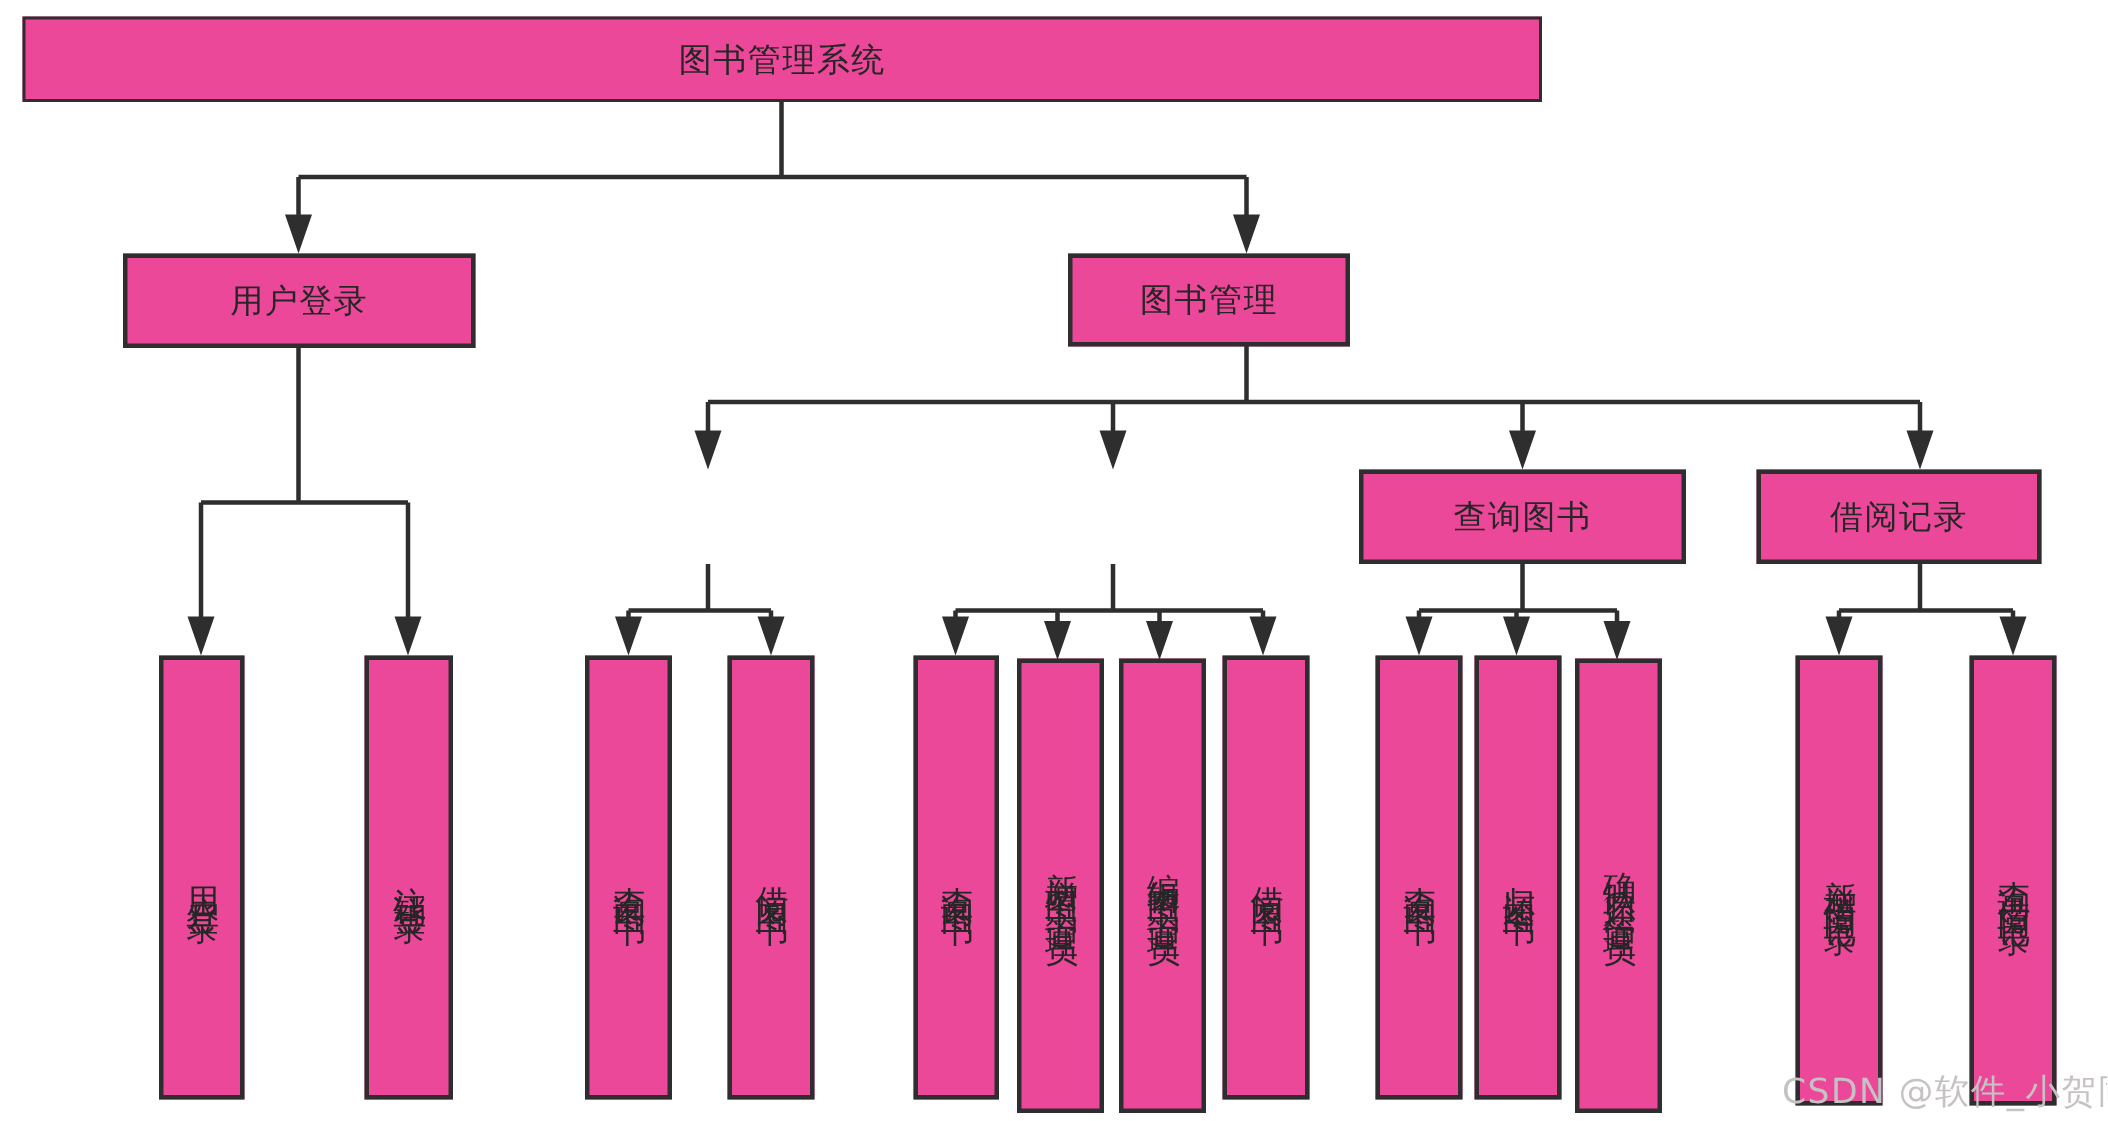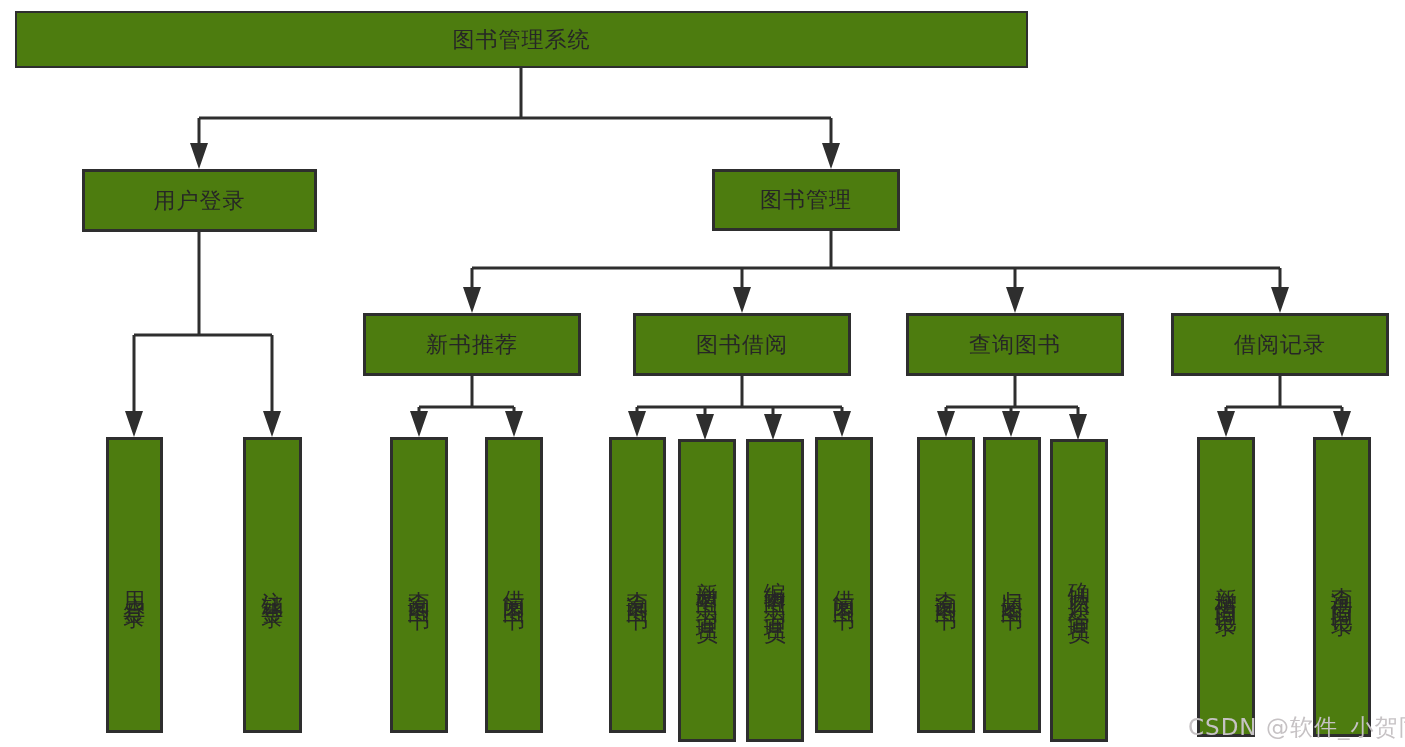--- a/index.html
+++ b/index.html
@@ -2,21 +2,21 @@
 <html style="--line: #2e2e2e; --text: #262626; --watermark: #c6c2c4; --background: #ffffff;"><head>
 <meta charset="utf-8">
 <style>
   html,body{margin:0;padding:0;background:#fff;}
   .canvas{
     position:relative;width:1405px;height:747px;background:var(--background,#fff);
     font-family:"DejaVu Sans","Liberation Sans",sans-serif;
     color:var(--text,#262626);overflow:hidden;
   }
   .node{
-    position:absolute;box-sizing:border-box;background:#4d7c0f;
+    position:absolute;box-sizing:border-box;background:#ec4899;
     border:3px solid var(--line,#2e2e2e);
     display:flex;align-items:center;justify-content:center;
     z-index:1;
   }
   .node.root{border-width:2px;}
   .hlabel{font-size:22px;letter-spacing:1px;white-space:nowrap;}
   .vtext{
     writing-mode:vertical-rl;text-orientation:mixed;
     font-size:22px;letter-spacing:6px;line-height:1.15;
   }
@@ -68,30 +68,24 @@
     <span class="hlabel">图书管理系统</span>
   </div>
 
   <div class="node" style="left:82px;top:169px;width:235px;height:63px">
     <span class="hlabel">用户登录</span>
   </div>
   <div class="node" style="left:712px;top:169px;width:188px;height:62px">
     <span class="hlabel">图书管理</span>
   </div>
 
-  <div class="node" style="left:363px;top:313px;width:218px;height:63px">
-    <span class="hlabel">新书推荐</span>
-  </div>
-  <div class="node" style="left:633px;top:313px;width:218px;height:63px">
-    <span class="hlabel">图书借阅</span>
-  </div>
   <div class="node" style="left:906px;top:313px;width:218px;height:63px">
     <span class="hlabel">查询图书</span>
   </div>
-  <div class="node" style="left:1171px;top:313px;width:218px;height:63px">
+  <div class="node" style="left:1171px;top:313px;width:190px;height:63px">
     <span class="hlabel">借阅记录</span>
   </div>
 
   <div class="node vnode" style="left:106px;top:437px;width:57px;height:296px">
     <span class="vtext">用户登录</span>
   </div>
   <div class="node vnode" style="left:243px;top:437px;width:59px;height:296px">
     <span class="vtext">注销登录</span>
   </div>
 

